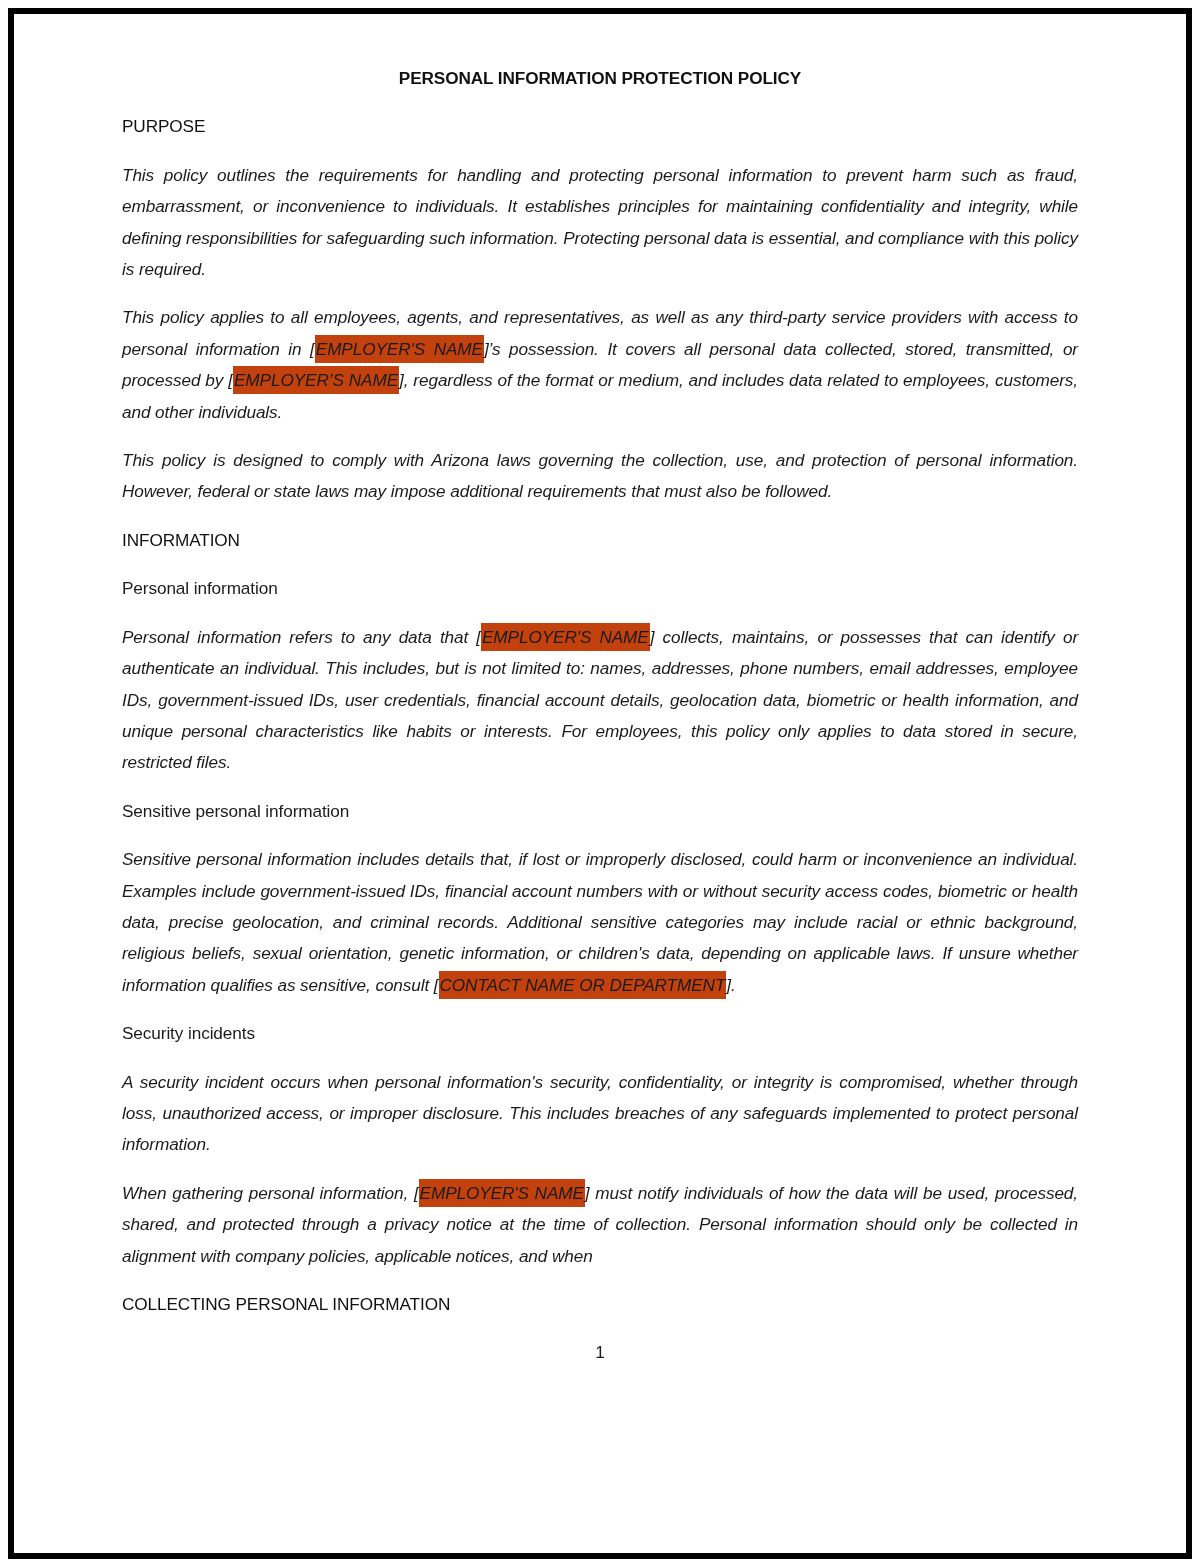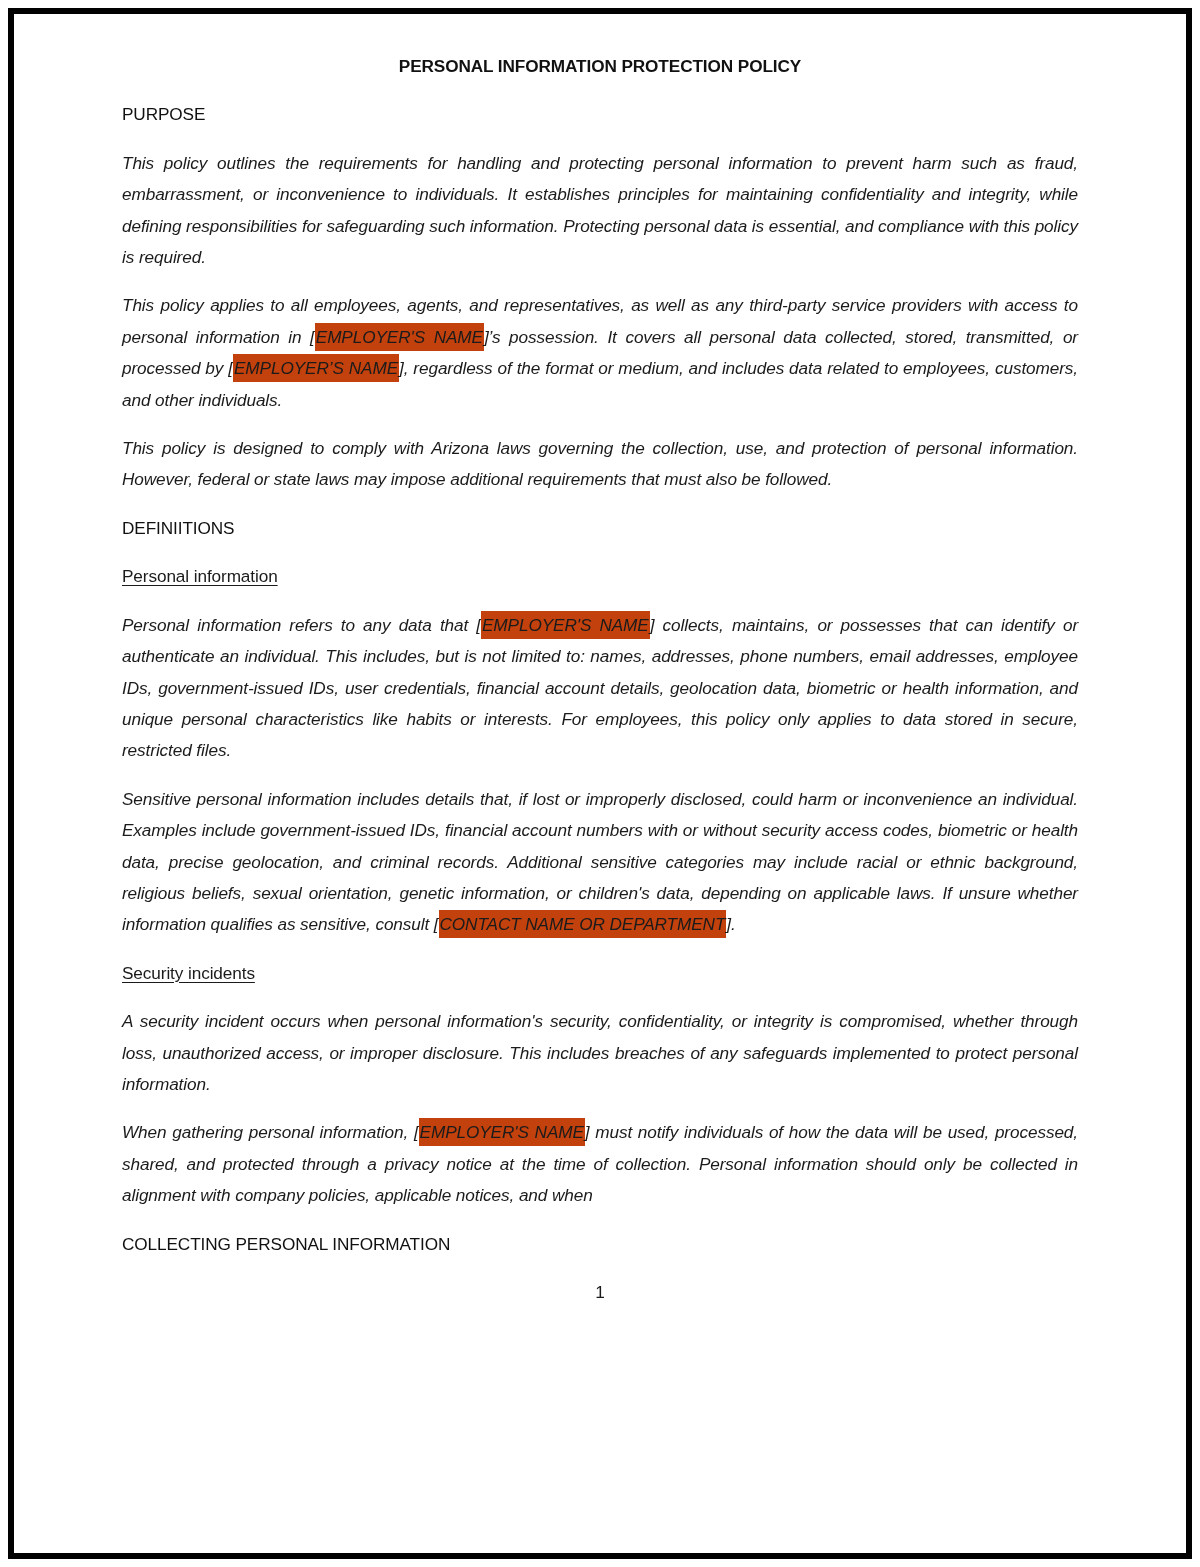--- a/index.html
+++ b/index.html
@@ -21,38 +21,37 @@
     top: 8px;
     right: 8px;
     bottom: 8px;
     border: 6px solid #000000;
     pointer-events: none;
   }
   .content {
     position: absolute;
     left: 122px;
     right: 122px;
-    top: 0;
+    top: 12px;
     padding-top: 51px;
     font-size: 17.2px;
     line-height: 31.4px;
     letter-spacing: -0.1px;
   }
   .block { margin: 0 0 17px 0; }
   .title {
     text-align: center;
     font-weight: 700;
     color: #111111;
   }
   .heading {
     font-weight: 400;
     color: #111111;
   }
   .subheading {
-    text-decoration: underline;
     text-underline-offset: 3px;
   }
   .para {
     text-align: justify;
     font-style: italic;
   }
   .page-num {
     text-align: center;
     margin-top: 4px;
   }
@@ -64,22 +63,23 @@
 </head>
 <body>
 
 <div class="page-frame"></div>
 <div class="content">
     <div class="block title"><span>PERSONAL INFORMATION PROTECTION POLICY</span></div>
     <div class="block heading"><span>PURPOSE</span></div>
     <div class="block para"><span>This policy outlines the requirements for handling and protecting personal information to prevent harm such as fraud, embarrassment, or inconvenience to individuals. It establishes principles for maintaining confidentiality and integrity, while defining responsibilities for safeguarding such information. Protecting personal data is essential, and compliance with this policy is required.</span></div>
     <div class="block para"><span>This policy applies to all employees, agents, and representatives, as well as any third-party service providers with access to personal information in [</span><span class="hl">EMPLOYER'S NAME</span><span>]’s possession. It covers all personal data collected, stored, transmitted, or processed by [</span><span class="hl">EMPLOYER’S NAME</span><span>], regardless of the format or medium, and includes data related to employees, customers, and other individuals.</span></div>
     <div class="block para"><span>This policy is designed to comply with Arizona laws governing the collection, use, and protection of personal information. However, federal or state laws may impose additional requirements that must also be followed.</span></div>
-    <div class="block heading"><span>DEFINIITIONS</span></div>
+    <div class="block heading"><span>INFORMATION</span></div>
     <div class="block subheading"><span>Personal information</span></div>
     <div class="block para"><span>Personal information refers to any data that [</span><span class="hl">EMPLOYER'S NAME</span><span>] collects, maintains, or possesses that can identify or authenticate an individual. This includes, but is not limited to: names, addresses, phone numbers, email addresses, employee IDs, government-issued IDs, user credentials, financial account details, geolocation data, biometric or health information, and unique personal characteristics like habits or interests. For employees, this policy only applies to data stored in secure, restricted files.</span></div>
+    <div class="block subheading"><span>Sensitive personal information</span></div>
     <div class="block para"><span>Sensitive personal information includes details that, if lost or improperly disclosed, could harm or inconvenience an individual. Examples include government-issued IDs, financial account numbers with or without security access codes, biometric or health data, precise geolocation, and criminal records. Additional sensitive categories may include racial or ethnic background, religious beliefs, sexual orientation, genetic information, or children's data, depending on applicable laws. If unsure whether information qualifies as sensitive, consult [</span><span class="hl">CONTACT NAME OR DEPARTMENT</span><span>].</span></div>
     <div class="block subheading"><span>Security incidents</span></div>
     <div class="block para"><span>A security incident occurs when personal information's security, confidentiality, or integrity is compromised, whether through loss, unauthorized access, or improper disclosure. This includes breaches of any safeguards implemented to protect personal information.</span></div>
     <div class="block para"><span>When gathering personal information, [</span><span class="hl">EMPLOYER'S NAME</span><span>] must notify individuals of how the data will be used, processed, shared, and protected through a privacy notice at the time of collection. Personal information should only be collected in alignment with company policies, applicable notices, and when</span></div>
     <div class="block heading"><span>COLLECTING PERSONAL INFORMATION</span></div>
     <div class="block page-num"><span>1</span></div>
   </div>
 
 </body></html>

